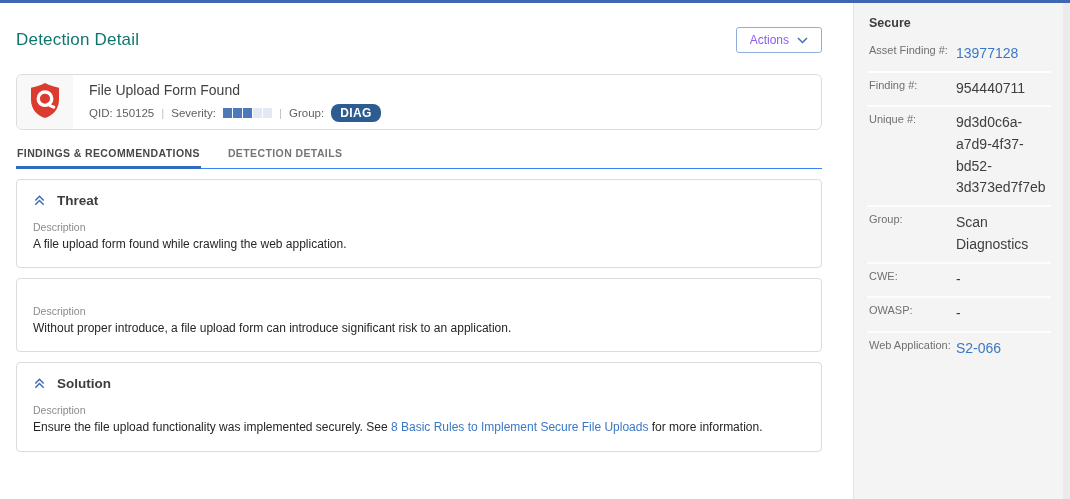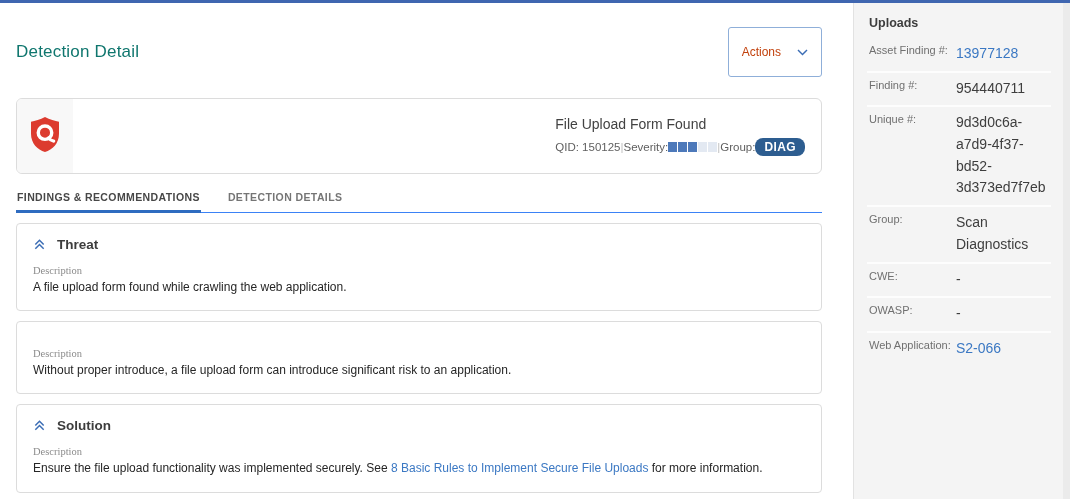--- a/index.html
+++ b/index.html
@@ -6,51 +6,51 @@
   html,body { width:1070px; height:499px; overflow:hidden; background:#fff;
               font-family:"Liberation Sans", sans-serif; }
   .top-accent { position:absolute; top:0; left:0; width:1070px; height:3px;
                 background:var(--accent-dark,#3f66b0); z-index:5; }
   .page { display:flex; width:1070px; height:499px; }
 
   
   .main { width:853px; padding:0 31px 0 16px; }
   .header-row { margin-top:27px; display:flex; justify-content:space-between; align-items:center; }
   .page-title { font-size:17px; font-weight:500; color:#0f766e; letter-spacing:.2px; }
-  .actions-btn { display:inline-flex; align-items:center; gap:16px; background:#fff;
-                 border:1px solid #8fafd9; border-radius:3px; color:#c2410c;
-                 font-size:12px; padding:17px 13px; cursor:pointer; font-family:inherit; }
+  .actions-btn { display:inline-flex; align-items:center; gap:8px; background:#fff;
+                 border:1px solid #8fafd9; border-radius:3px; color:#8b5cf6;
+                 font-size:12px; padding:5px 13px; cursor:pointer; font-family:inherit; }
   .actions-btn svg { display:block; }
 
   .finding-card { margin-top:21px; display:flex; border:1px solid #dcdcdc; border-radius:6px;
-                  overflow:hidden; height:76px; background:#fff;justify-content:space-between; }
+                  overflow:hidden; height:56px; background:#fff; }
   .logo-box { width:56px; background:#f8f8f8; display:flex; align-items:center; justify-content:center; }
   .card-main { display:flex; flex-direction:column; justify-content:center; padding:8px 16px; }
   .finding-title { font-size:14px; font-weight:500; color:#424242; }
-  .finding-sub { margin-top:6px; display:flex; align-items:center; 
+  .finding-sub { margin-top:6px; display:flex; align-items:center; gap:7px;
                  font-size:11.5px; color:#5f5f5f; }
   .pipe { color:#c0c0c0; }
   .severity-meter { display:inline-flex; gap:1px; }
   .severity-meter span { width:9px; height:10px; display:inline-block; }
   .seg-filled { background:var(--sev-filled,#4d79ba); }
   .seg-empty  { background:#e3e9f2; }
   .group-badge { background:var(--badge,#2d5d90); color:#fff; font-size:12px; font-weight:bold;
                  letter-spacing:.4px; padding:2px 9px 2.5px; border-radius:8px; }
 
   .tabs { margin-top:11px; display:flex; gap:26px; border-bottom:1px solid #3b82f6; }
   .tab { font-size:10.5px; font-weight:bold; letter-spacing:.4px; color:#757575;
          padding:6px 1px 7px; cursor:pointer; border-bottom:3px solid transparent; margin-bottom:-1px; }
   .tab.active { color:#474747; border-bottom-color:var(--accent,#2f6cc0); }
 
   .section-card { margin-top:10px; border:1px solid #dcdcdc; border-radius:4px;
                   padding:13px 16px 15px; background:#fff; }
   .sec-head { display:flex; align-items:center; gap:11px; }
   .collapse-icon { cursor:pointer; display:flex; }
   .sec-title { font-size:13.5px; font-weight:bold; color:#3d3d3d; }
-  .desc-label { margin-top:13px; font-size:10.5px; color:#8b8b8b;font-family:Liberation Serif, serif; }
+  .desc-label { margin-top:13px; font-size:10.5px; color:#8b8b8b; }
   .sec-body { margin-top:3px; font-size:12px; color:#262626; line-height:1.35; }
   .sec-body a { color:var(--link,#3b78c3); text-decoration:none; cursor:pointer; }
 
   
   .sidebar { flex:1; background:#f4f4f4; border-left:1px solid #e2e2e2;
              padding:14px 19px 0 13px; position:relative; }
   .sidebar-title { font-size:12.5px; font-weight:bold; color:#3d3d3d; margin:2px 0 8px 2px; }
   .detail-row { display:flex; padding:5px 2px 6px; border-bottom:2px solid #fdfdfd; }
   .detail-row:last-child { border-bottom:none; }
   .detail-label { width:87px; flex-shrink:0; font-size:11px; color:#707070; padding-top:1px; }
@@ -145,21 +145,21 @@
             <span class="sec-title">Solution</span>
           </div>
           <div class="desc-label">Description</div>
           <div class="sec-body">Ensure the file upload functionality was implemented securely. See <a>8 Basic Rules to Implement Secure File Uploads</a> for more information.</div>
         </div>
       </div>
 
   </div>
 
   <div class="sidebar">
-    <div class="sidebar-title">Uploads</div>
+    <div class="sidebar-title">Secure</div>
     <div id="detail-rows">
         <div class="detail-row">
           <div class="detail-label">Asset Finding #:</div>
           <div class="detail-value is-link">13977128</div>
         </div>
         <div class="detail-row">
           <div class="detail-label">Finding #:</div>
           <div class="detail-value">954440711</div>
         </div>
         <div class="detail-row">

